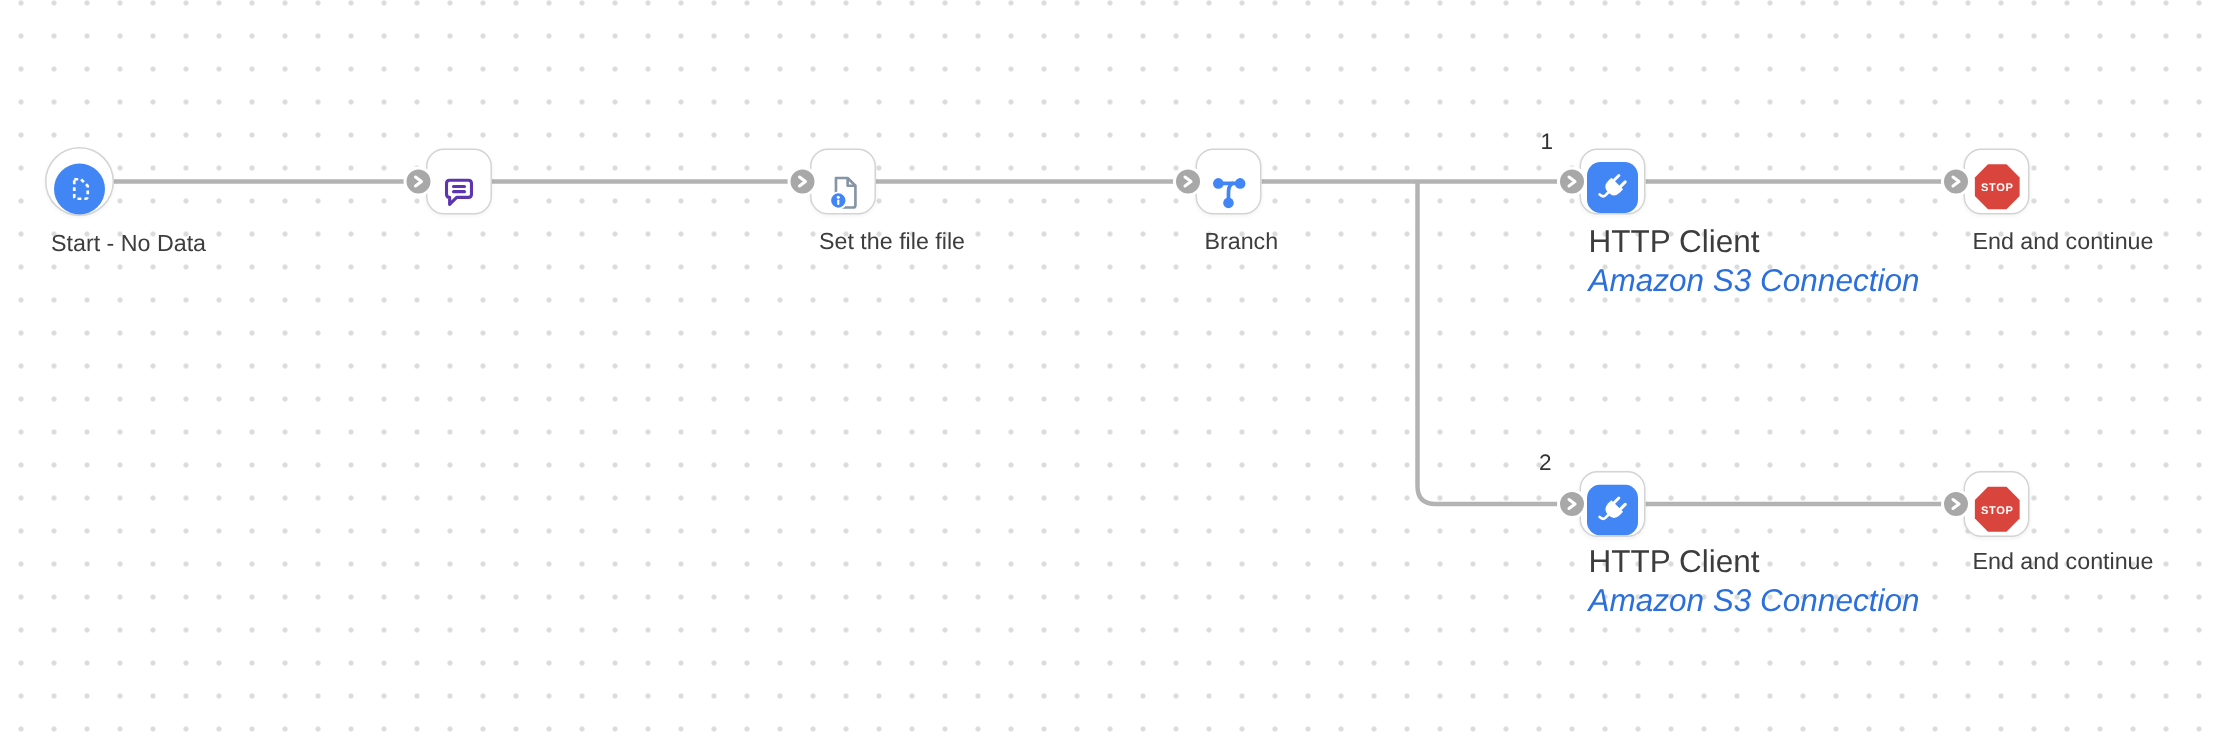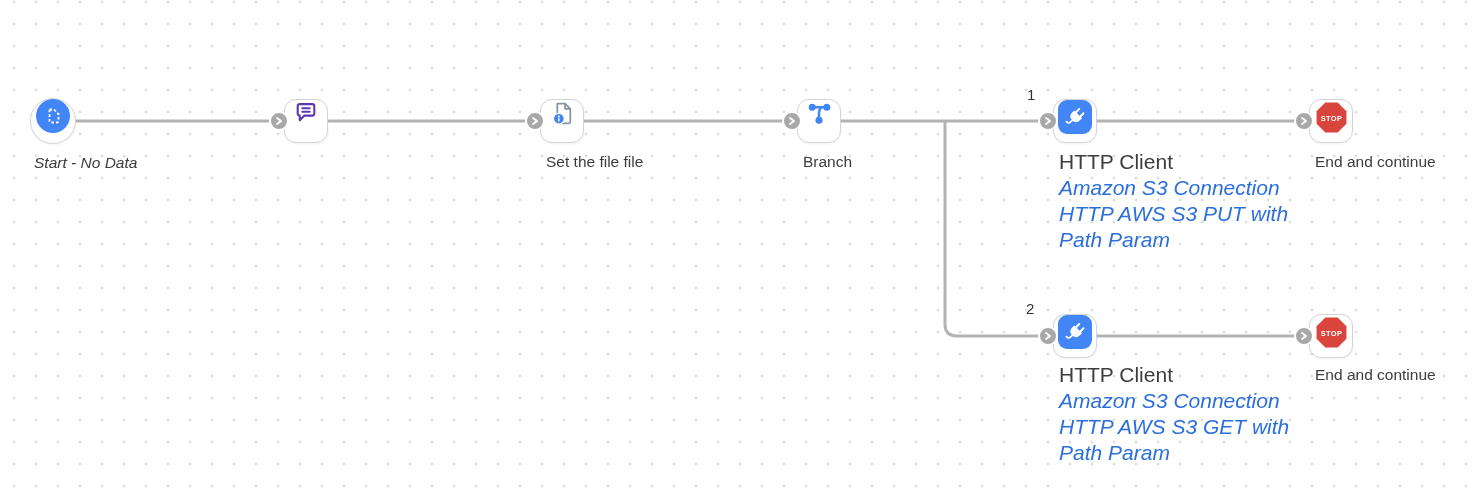--- a/index.html
+++ b/index.html
@@ -21,21 +21,21 @@
   }
   .node {
     position: absolute;
     width: 44px;
     height: 44px;
     box-sizing: border-box;
     background: #ffffff;
     border: 1.5px solid #d4d4d4;
     border-radius: 12px;
     display: flex;
-    align-items: flex-start;
+    align-items: flex-end;
     justify-content: center;
     box-shadow: 0 1px 3px rgba(0,0,0,0.05);
     z-index: 2;
     cursor: pointer;
   }
   .node.round {
     width: 46px;
     height: 46px;
     border-radius: 50%;
   }
@@ -110,21 +110,21 @@
     </g>
   </svg>
 
   <div class="node round" style="left:30px; top:98px;">
     <div class="start-inner">
       <svg width="20" height="20" viewBox="0 0 20 20">
         <path d="M6.5 3.5 H11 L15.5 8 V15 Q15.5 16.5 14 16.5 H8 Q6.5 16.5 6.5 15 Z" fill="none" stroke="#ffffff" stroke-width="1.8" stroke-dasharray="2.6 2" stroke-linejoin="round"></path>
       </svg>
     </div>
   </div>
-  <div class="label" style="left:34px; top:150px;font-style:italic;">Start - No Data</div>
+  <div class="label" style="left:34px; top:150px;">Start - No Data</div>
 
   <div class="node" style="left:284px; top:99px;">
     <div class="terminal">
       <svg width="10" height="10" viewBox="0 0 10 10">
         <polyline points="3,2 7,5 3,8" fill="none" stroke="#ffffff" stroke-width="2" stroke-linecap="round" stroke-linejoin="round"></polyline>
       </svg>
     </div>
     <svg width="26" height="26" viewBox="0 0 25 25">
       <path d="M6.5 4 H18.5 Q20.5 4 20.5 6 V13 Q20.5 15 18.5 15 H11 L6.5 19.5 V15 Q4.5 15 4.5 13 V6 Q4.5 4 6.5 4 Z" fill="none" stroke="#5e35b1" stroke-width="2" stroke-linejoin="round"></path>
       <line x1="9" y1="8" x2="16" y2="8" stroke="#5e35b1" stroke-width="2" stroke-linecap="round"></line>
@@ -179,21 +179,20 @@
         <line x1="-3" y1="-9" x2="-3" y2="-4.5" stroke="#ffffff" stroke-width="2" stroke-linecap="round"></line>
         <line x1="3" y1="-9" x2="3" y2="-4.5" stroke="#ffffff" stroke-width="2" stroke-linecap="round"></line>
         <path d="M-5.5 -4.5 H5.5 V-1.5 Q5.5 4 0 4 Q-5.5 4 -5.5 -1.5 Z" fill="#ffffff"></path>
         <path d="M0 4 V6.5 Q0 9 -3.2 9" fill="none" stroke="#ffffff" stroke-width="1.8" stroke-linecap="round"></path>
       </g>
     </svg>
   </div>
   <div class="label-block" style="left:1059px; top:149px;">
     <span>HTTP Client</span>
     <a class="link">Amazon S3 Connection</a>
-    <a class="link">HTTP AWS S3 PUT with Path Param</a>
   </div>
 
   <div class="node" style="left:1309px; top:99px;">
     <div class="terminal">
       <svg width="10" height="10" viewBox="0 0 10 10">
         <polyline points="3,2 7,5 3,8" fill="none" stroke="#ffffff" stroke-width="2" stroke-linecap="round" stroke-linejoin="round"></polyline>
       </svg>
     </div>
     <svg width="35" height="35" viewBox="0 0 34 34">
       <polygon points="11,2.5 23,2.5 31.5,11 31.5,23 23,31.5 11,31.5 2.5,23 2.5,11" fill="#d9453c"></polygon>
@@ -214,21 +213,20 @@
         <line x1="-3" y1="-9" x2="-3" y2="-4.5" stroke="#ffffff" stroke-width="2" stroke-linecap="round"></line>
         <line x1="3" y1="-9" x2="3" y2="-4.5" stroke="#ffffff" stroke-width="2" stroke-linecap="round"></line>
         <path d="M-5.5 -4.5 H5.5 V-1.5 Q5.5 4 0 4 Q-5.5 4 -5.5 -1.5 Z" fill="#ffffff"></path>
         <path d="M0 4 V6.5 Q0 9 -3.2 9" fill="none" stroke="#ffffff" stroke-width="1.8" stroke-linecap="round"></path>
       </g>
     </svg>
   </div>
   <div class="label-block" style="left:1059px; top:362px;">
     <span>HTTP Client</span>
     <a class="link">Amazon S3 Connection</a>
-    <a class="link">HTTP AWS S3 GET with Path Param</a>
   </div>
 
   <div class="node" style="left:1309px; top:314px;">
     <div class="terminal">
       <svg width="10" height="10" viewBox="0 0 10 10">
         <polyline points="3,2 7,5 3,8" fill="none" stroke="#ffffff" stroke-width="2" stroke-linecap="round" stroke-linejoin="round"></polyline>
       </svg>
     </div>
     <svg width="35" height="35" viewBox="0 0 34 34">
       <polygon points="11,2.5 23,2.5 31.5,11 31.5,23 23,31.5 11,31.5 2.5,23 2.5,11" fill="#d9453c"></polygon>

